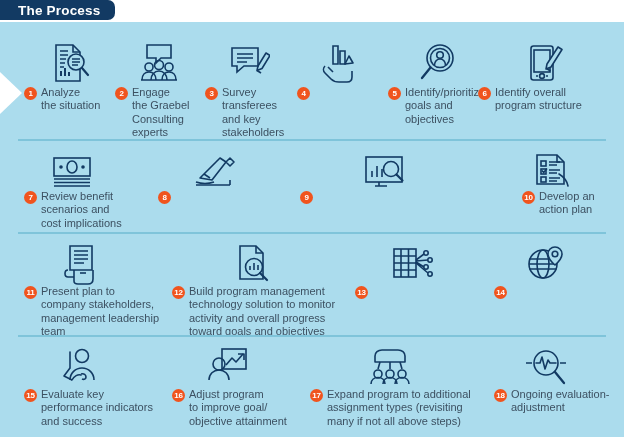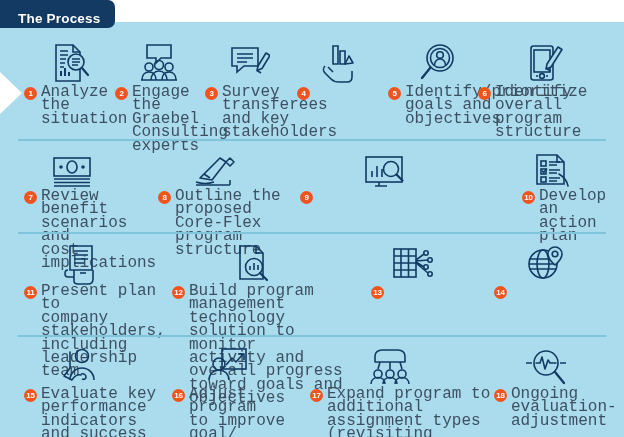--- a/index.html
+++ b/index.html
@@ -19,21 +19,21 @@
     position:absolute;
     left:0;top:22px;
     width:624px;height:415px;
     background:#abdced;
   }
   
   .title-tab{
     position:absolute;
     left:0;top:0;
     height:20px;
-    padding:8px 14px 0 18px;
+    padding:0 14px 0 18px;
     background:#123a63;
     border-radius:0 7px 7px 0;
     display:flex;align-items:center;
     z-index:5;
   }
   .title-tab .title-text{
     color:#ffffff;
     font-size:13.5px;
     font-weight:bold;
     letter-spacing:.2px;
@@ -78,24 +78,23 @@
     font-size:8px;
     font-weight:bold;
     line-height:13px;
     text-align:center;
     margin-top:1px;
     margin-right:4px;
     letter-spacing:-0.3px;
   }
   .label{
     color:#3c5061;
-    font-size:16px;
+    font-size:11px;
     line-height:13.4px;
     white-space:pre-line;
-    font-family:Liberation Mono, monospace;
   }
 </style>
 </head>
 <body>
 
 <div class="canvas">
 
   <div class="panel"></div>
   <div class="left-arrow"></div>
 
@@ -243,23 +242,20 @@
           <path d="M10 26l8-8 12-12 6 4-14 18z" stroke-linejoin="round"></path>
           <path d="M14 22l6 4"></path>
           <path d="M36 10l4-4 4 4-4 4z" stroke-linejoin="round"></path>
           <path d="M6 30c6 2 12 2 18 0"></path>
           <path d="M6 33h34"></path>
           <path d="M40 28v5"></path>
         </svg>
       </div>
       <div class="body" style="left:0;top:42px;width:140px;">
         <span class="badge">8</span>
-        <span class="label">Outline the proposed
-Core-Flex program
-structure</span>
       </div>
     </div>
 
     <div class="step" style="left:300px;top:0;width:200px;">
       <div class="icon" style="left:56px;">
         <svg width="46" height="40" viewBox="0 0 46 40" fill="none" stroke="#123a63" stroke-width="1.6">
           <rect x="5" y="5" width="36" height="25"></rect>
           <path d="M11 25v-6M16 25v-11M21 25v-8"></path>
           <circle cx="30" cy="17" r="7.5" fill="#abdced"></circle>
           <path d="M35.5 22.5l6 6" stroke-width="2.2" stroke-linecap="round"></path>
@@ -303,21 +299,21 @@
           <path d="M14 8h14M14 12h14M14 16h14M14 20h10"></path>
           <path d="M8 27c-2 0-3 1.5-3 3.5S6 34 8 34h6" stroke-linejoin="round"></path>
           <path d="M14 27v11c0 2 2 3 4 3h10c3 0 5-2 5-5v-9" stroke-linejoin="round"></path>
           <path d="M20 30h6"></path>
         </svg>
       </div>
       <div class="body" style="left:0;top:44px;width:148px;">
         <span class="badge">11</span>
         <span class="label">Present plan to
 company stakeholders,
-including leadership team</span>
+management leadership team</span>
       </div>
     </div>
 
     <div class="step" style="left:172px;top:0;width:190px;">
       <div class="icon" style="left:54px;">
         <svg width="42" height="42" viewBox="0 0 42 42" fill="none" stroke="#123a63" stroke-width="1.6">
           <path d="M7 3h16l7 7v26H7z"></path>
             <path d="M23 3v7h7"></path>
           <circle cx="21" cy="24" r="8.5" fill="#abdced"></circle>
           <path d="M17 27v-4M21 27v-7M25 27v-5"></path>
@@ -338,21 +334,21 @@
         <svg width="46" height="42" viewBox="0 0 46 42" fill="none" stroke="#123a63" stroke-width="1.6">
           <rect x="6" y="6" width="22" height="28"></rect>
           <path d="M6 13h22M6 20h22M6 27h22M13 6v28M20.5 6v28"></path>
           <circle cx="38" cy="10" r="2.2"></circle>
             <circle cx="42" cy="17" r="2.2"></circle>
           <circle cx="38" cy="24" r="2.2"></circle>
             <circle cx="42" cy="31" r="2.2"></circle>
           <path d="M28 17l8-6M28 18l12-1M28 19l8 5M28 20l12 10"></path>
         </svg>
       </div>
-      <div class="body" style="left:16px;top:44px;width:125px;">
+      <div class="body" style="left:0;top:44px;width:125px;">
         <span class="badge">13</span>
       </div>
     </div>
 
     <div class="step" style="left:494px;top:0;width:120px;">
       <div class="icon" style="left:24px;">
         <svg width="42" height="42" viewBox="0 0 42 42" fill="none" stroke="#123a63" stroke-width="1.6">
           <circle cx="18" cy="21" r="14"></circle>
           <ellipse cx="18" cy="21" rx="6" ry="14"></ellipse>
           <path d="M4.5 16h27M4.5 26h27M4 21h28"></path>

